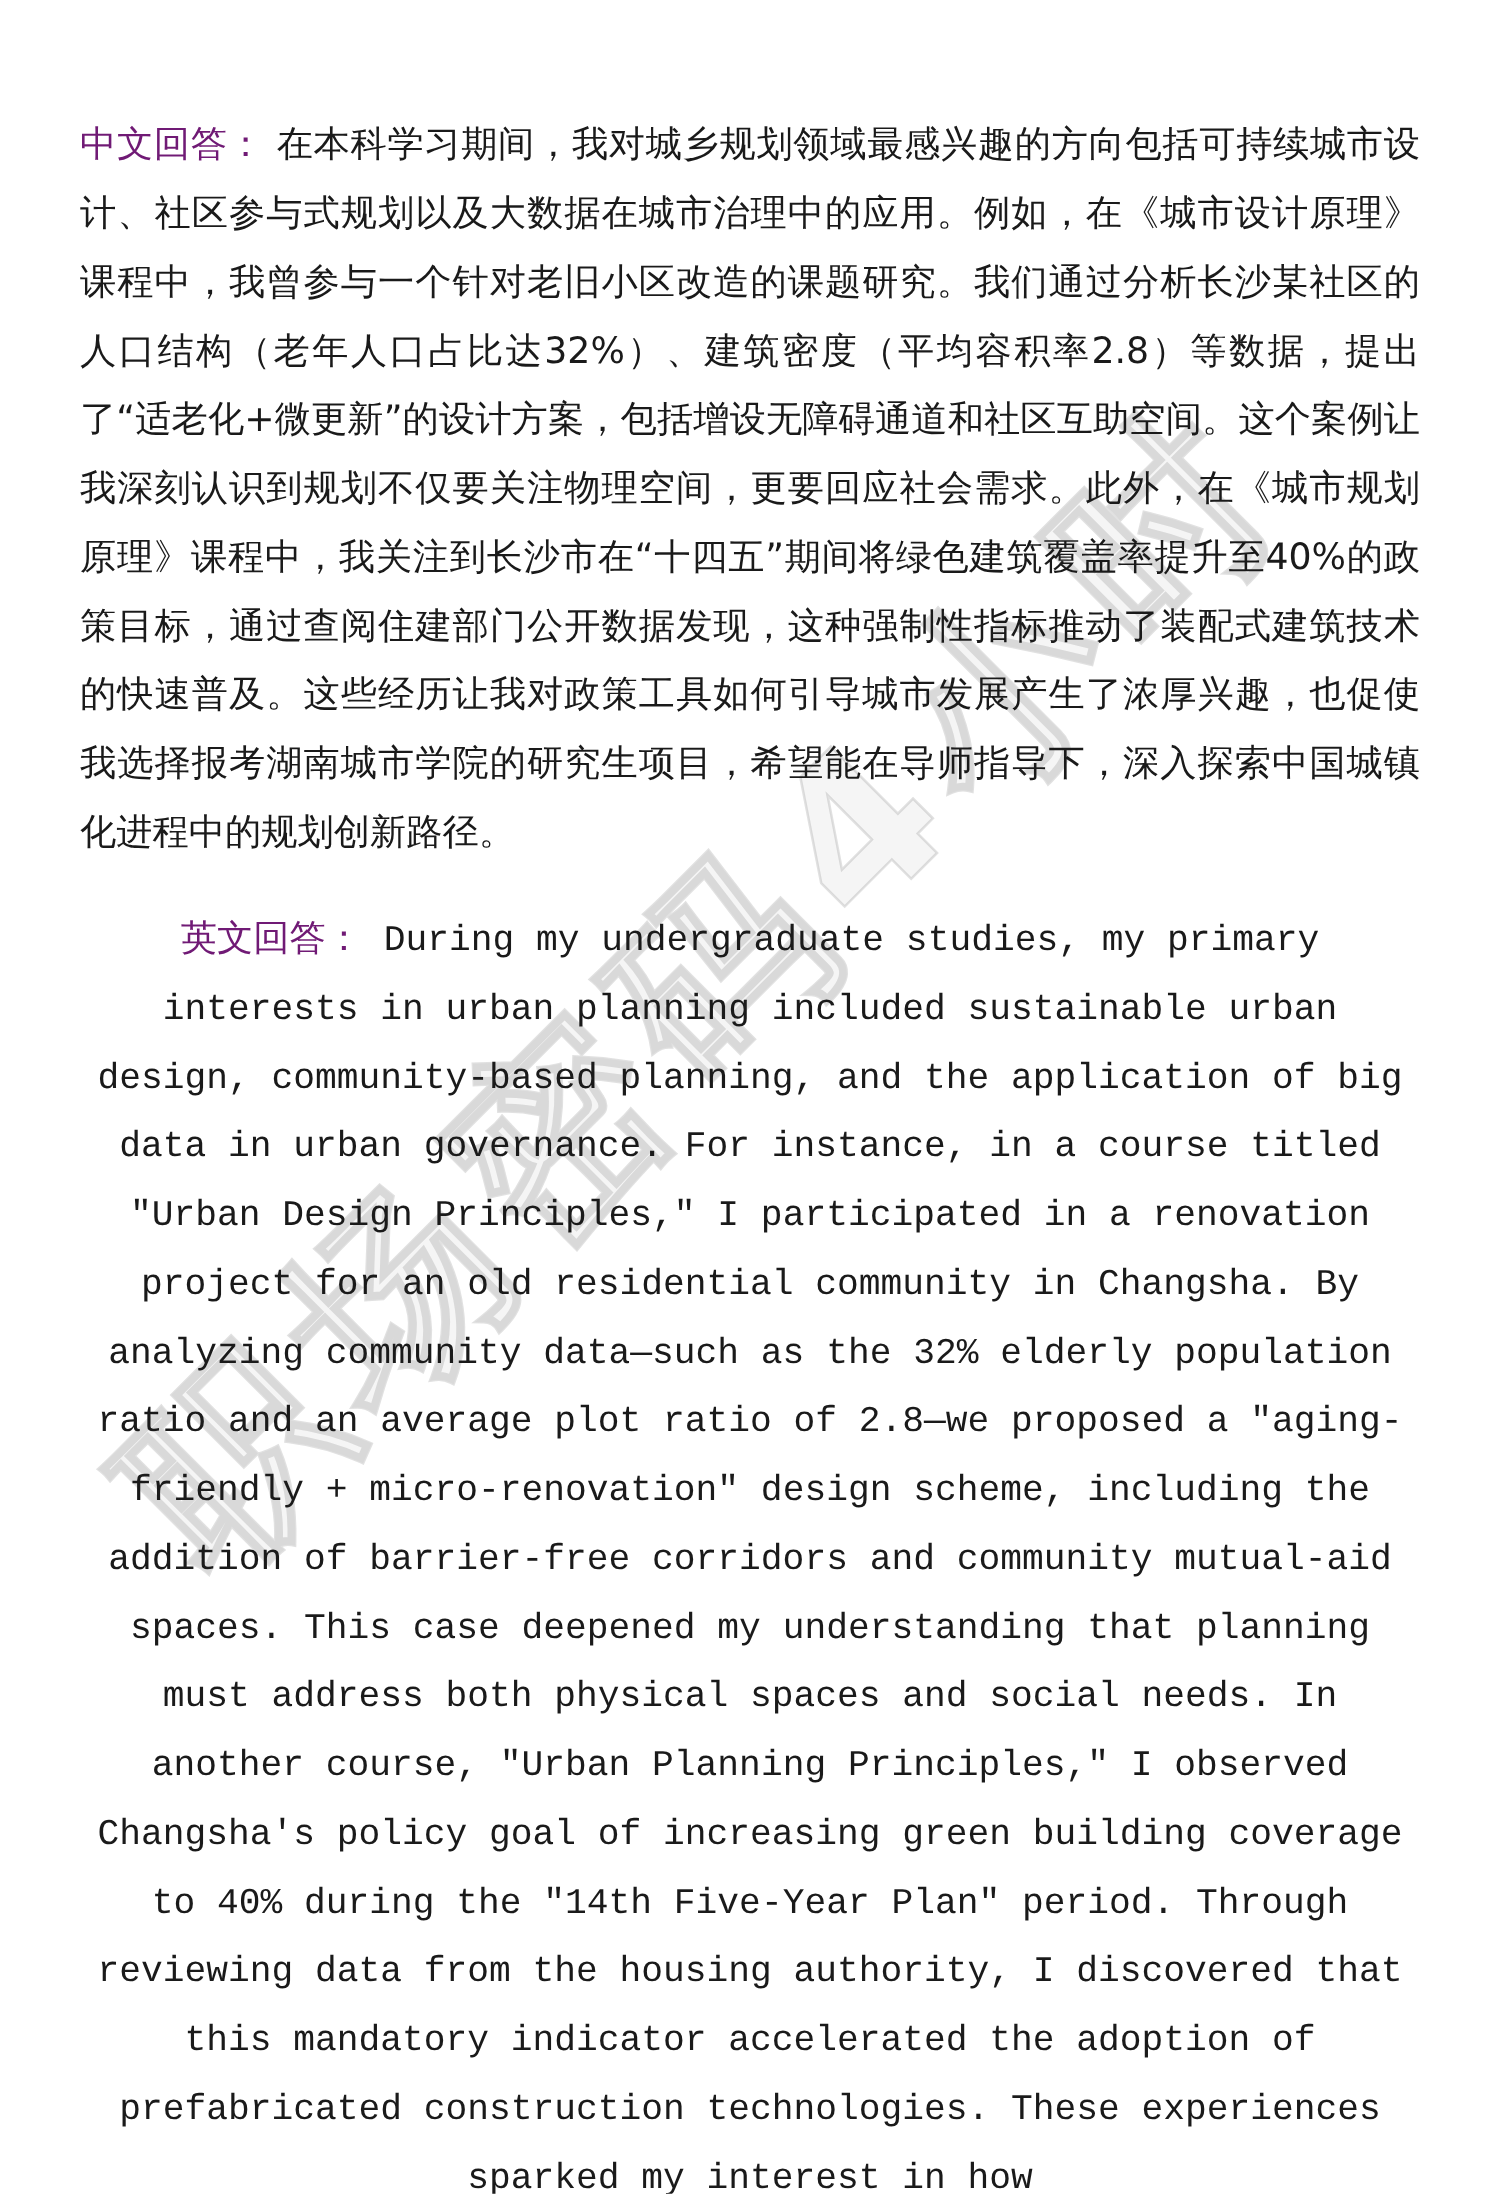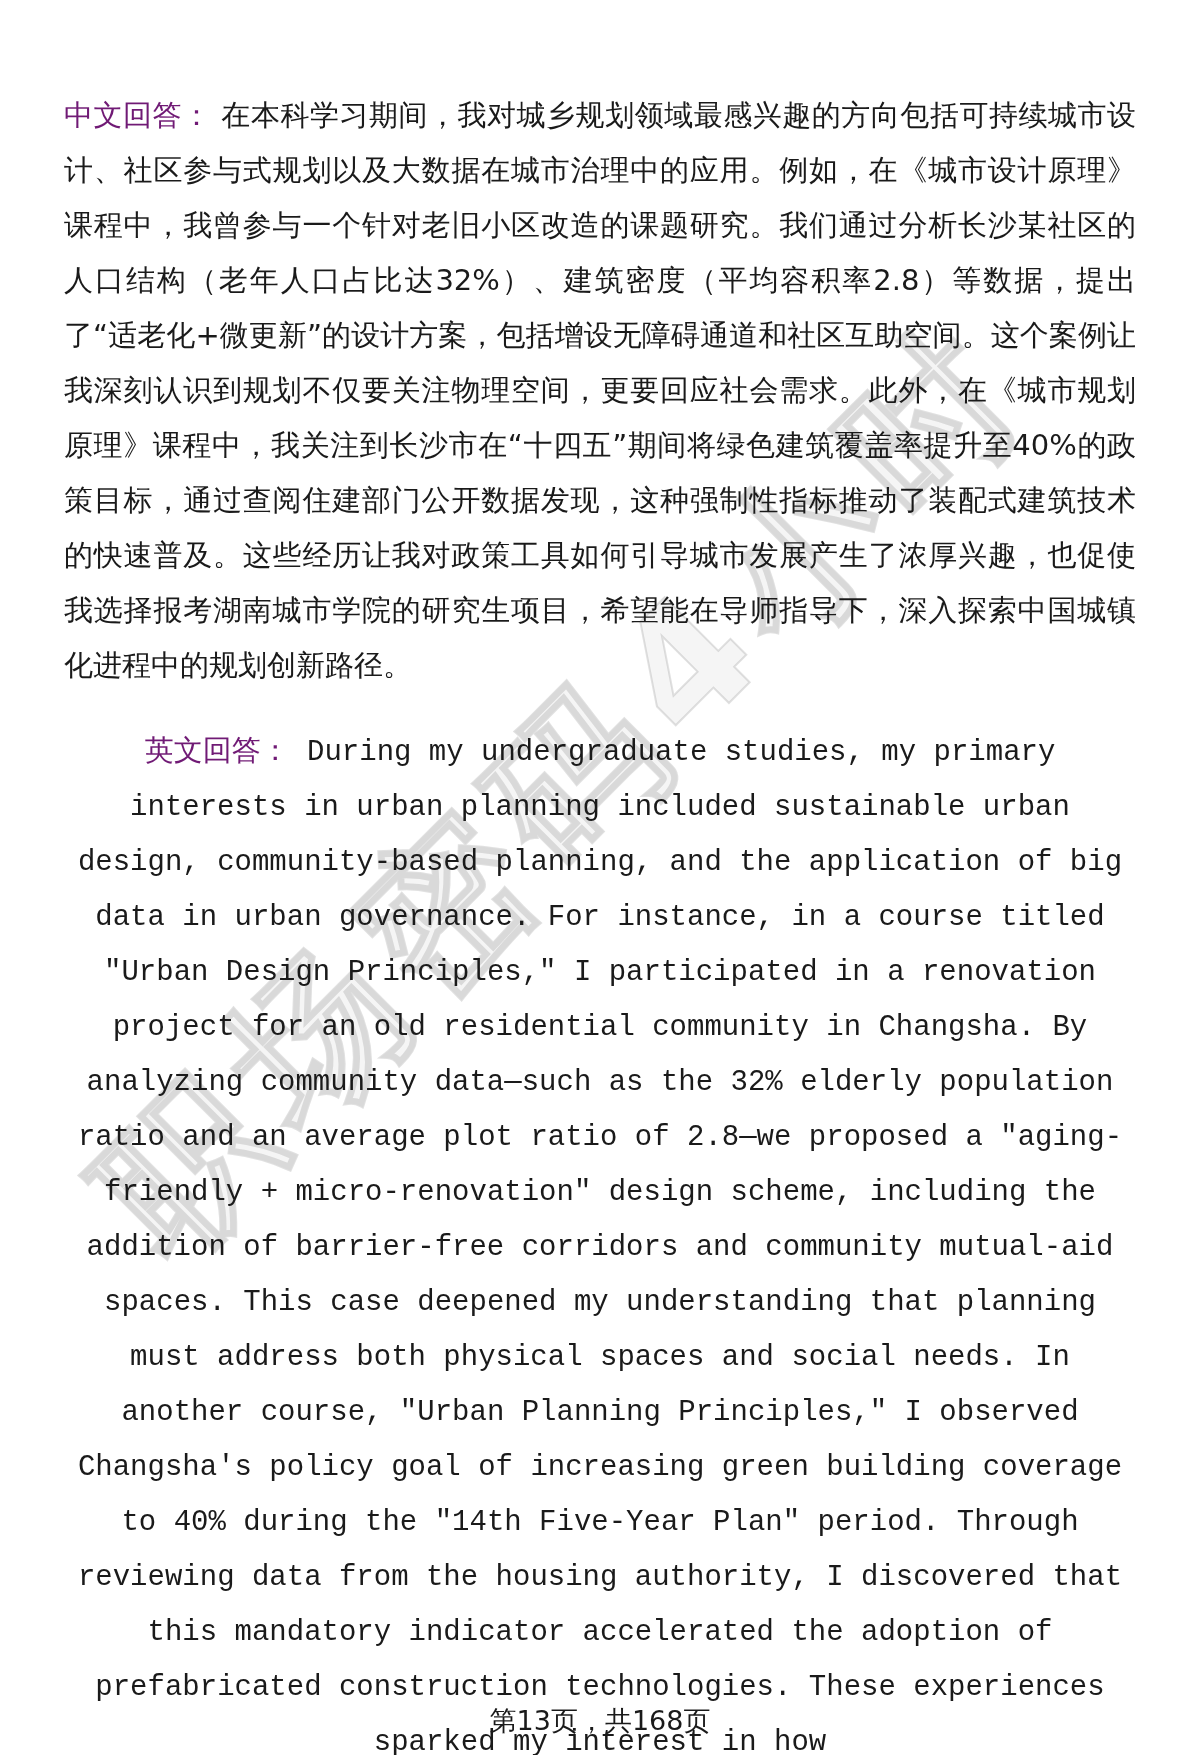--- a/index.html
+++ b/index.html
@@ -81,15 +81,14 @@
   <div class="watermark">职场密码4小时</div>
 
   <div class="content">
 
     <p class="para para-zh"><span class="label">中文回答：</span><span>在本科学习期间，我对城乡规划领域最感兴趣的方向包括可持续城市设计、社区参与式规划以及大数据在城市治理中的应用。例如，在《城市设计原理》课程中，我曾参与一个针对老旧小区改造的课题研究。我们通过分析长沙某社区的人口结构（老年人口占比达32%）、建筑密度（平均容积率2.8）等数据，提出了“适老化+微更新”的设计方案，包括增设无障碍通道和社区互助空间。这个案例让我深刻认识到规划不仅要关注物理空间，更要回应社会需求。此外，在《城市规划原理》课程中，我关注到长沙市在“十四五”期间将绿色建筑覆盖率提升至40%的政策目标，通过查阅住建部门公开数据发现，这种强制性指标推动了装配式建筑技术的快速普及。这些经历让我对政策工具如何引导城市发展产生了浓厚兴趣，也促使我选择报考湖南城市学院的研究生项目，希望能在导师指导下，深入探索中国城镇化进程中的规划创新路径。</span></p>
 
     <p class="para para-en"><span class="label">英文回答：</span><span>During my undergraduate studies, my primary interests in urban planning included sustainable urban design, community-based planning, and the application of big data in urban governance. For instance, in a course titled "Urban Design Principles," I participated in a renovation project for an old residential community in Changsha. By analyzing community data—such as the 32% elderly population ratio and an average plot ratio of 2.8—we proposed a "aging-friendly + micro-renovation" design scheme, including the addition of barrier-free corridors and community mutual-aid spaces. This case deepened my understanding that planning must address both physical spaces and social needs. In another course, "Urban Planning Principles," I observed Changsha's policy goal of increasing green building coverage to 40% during the "14th Five-Year Plan" period. Through reviewing data from the housing authority, I discovered that this mandatory indicator accelerated the adoption of prefabricated construction technologies. These experiences sparked my interest in how</span></p>
 
   </div>
 
-  <div class="footer">第13页，共168页</div>
 
 </div>
 
 </body></html>

